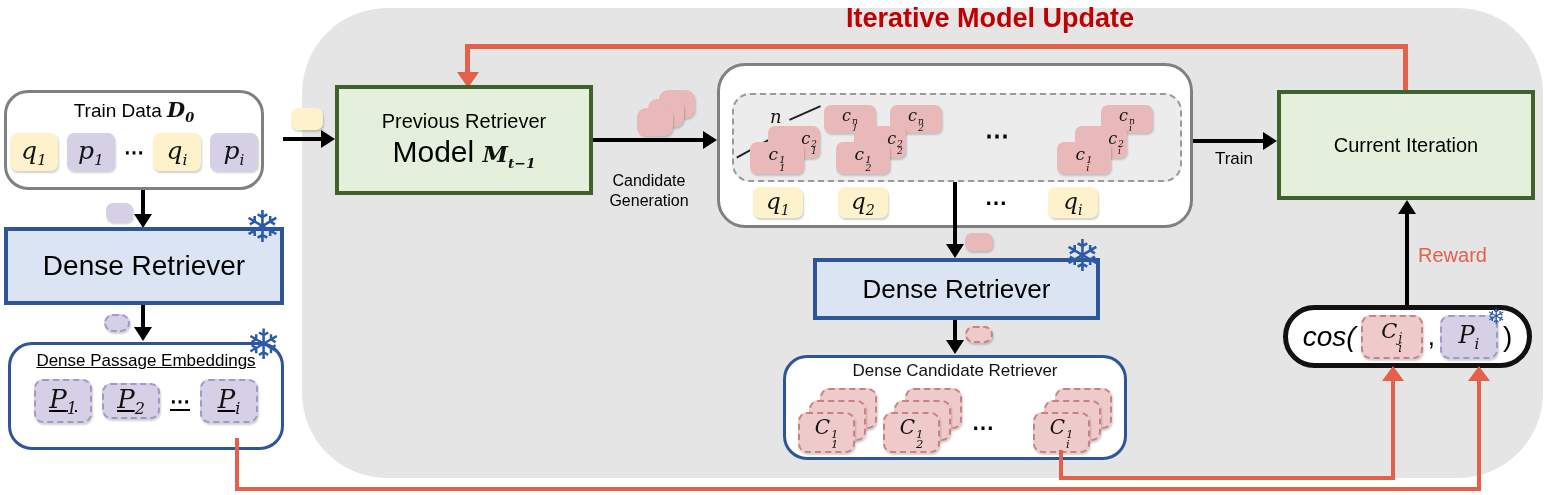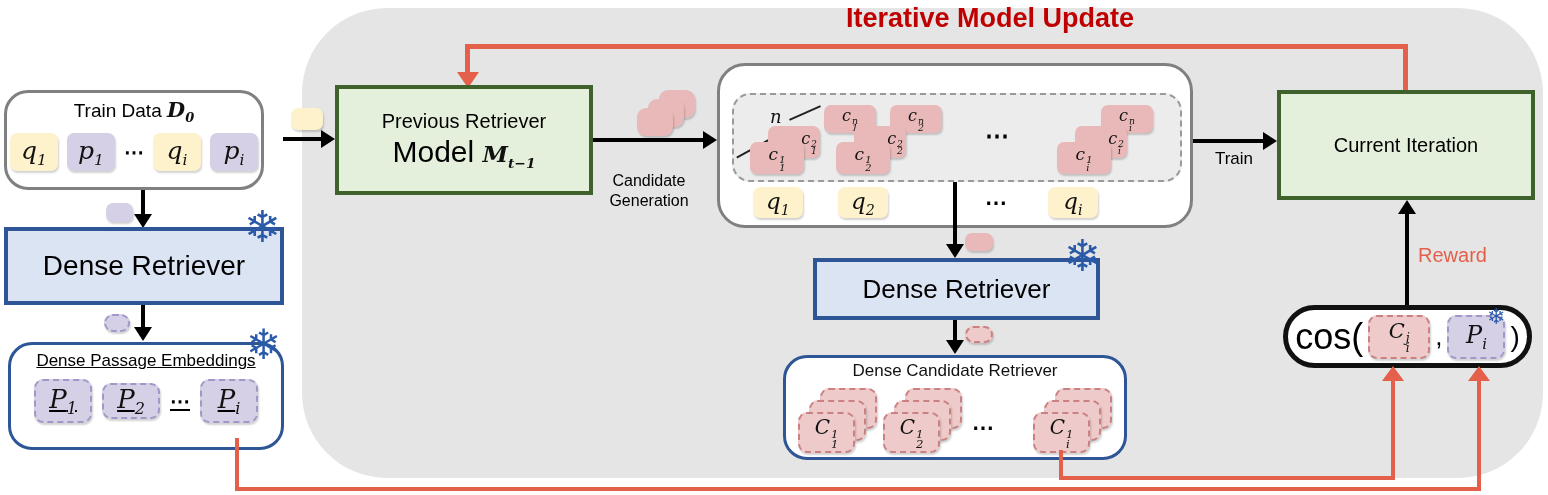--- a/index.html
+++ b/index.html
@@ -260,21 +260,21 @@
   <div class="abs box-green" style="left:1277px;top:90px;width:258px;height:110px;z-index:2;">
     <div style="font-size:20px;">Current Iteration</div>
   </div>
 
   <div class="abs ln" style="left:1405px;top:213px;width:4px;height:92px;"></div>
   <div class="abs ah-u" style="left:1398px;top:200px;"></div>
   <div class="abs" style="left:1418px;top:244px;font-size:20px;color:#e4604a;">Reward</div>
 
   <div class="abs" style="left:1283px;top:305px;width:249px;height:63px;background:#fff;border:5px solid #111;border-radius:32px;
               box-sizing:border-box;display:flex;align-items:center;justify-content:center;gap:5px;z-index:2;">
-    <span style="font-size:36px;">cos(</span>
+    <span style="font-size:28px;font-style:italic;">cos(</span>
     <span class="tok tok-pink-dash" style="width:62px;height:44px;">
       <span class="m" style="font-size:21px;"><span>C</span><span class="ss">
             <span>j</span>
             <span>i</span>
           </span></span>
       </span>
     <span style="font-size:26px;">,</span>
     <span class="tok tok-lav-dash" style="width:58px;height:44px;">
       <span class="m" style="font-size:24px;"><span>P</span><sub>i</sub></span>
       </span>

